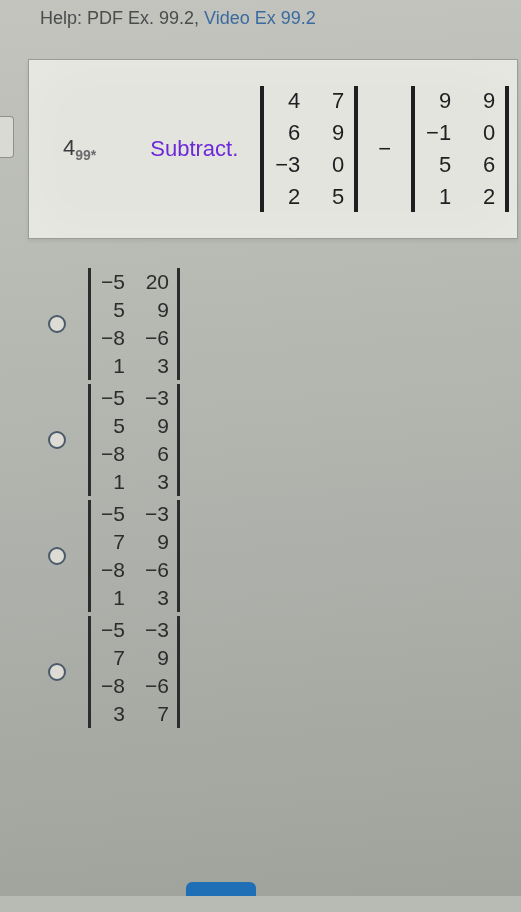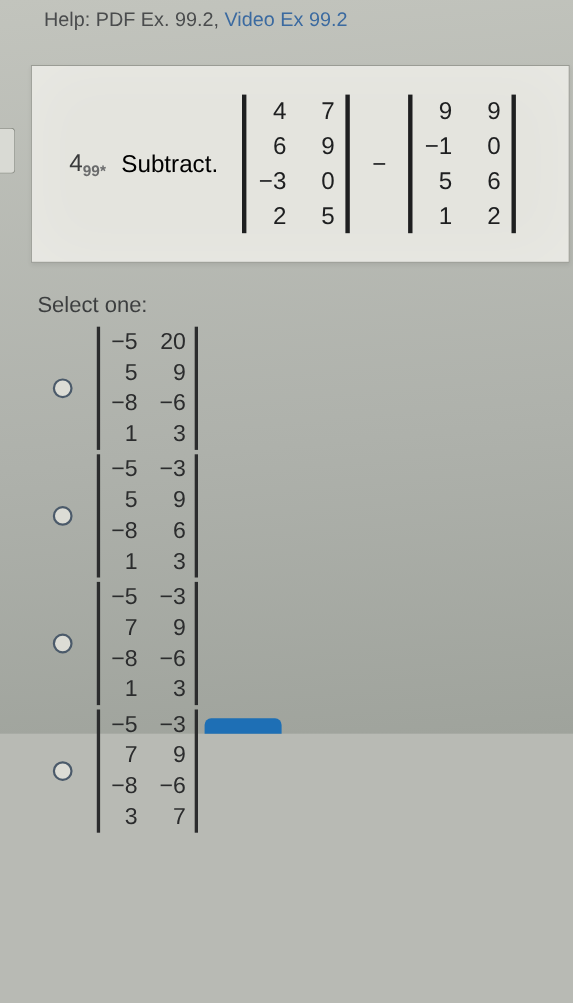--- a/index.html
+++ b/index.html
@@ -7,21 +7,21 @@
     margin: 0; padding: 0;
     font-family: Arial, Helvetica, sans-serif;
     background: #b8bab4;
     width: 521px; height: 912px;
     overflow: hidden;
     color: #2a2c2e;
   }
   .page {
     padding: 8px 0 0 0;
     width: 521px;
-    height: 667px;
+    height: 896px;
     background: linear-gradient(175deg, #c2c4bd 0%, #aeb1ab 60%, #9fa39c 100%);
     position: relative;
   }
   .left-tab {
     position: absolute;
     left: 0; top: 116px;
     width: 14px; height: 42px;
     background: #d9dad4;
     border: 1px solid #8e9189;
     border-left: none;
@@ -45,22 +45,23 @@
     padding-left: 34px;
     gap: 14px;
   }
   .qnum {
     font-size: 22px;
     color: #3a3b3c;
   }
   .qnum sub { font-size: 14px; vertical-align: sub; color:#6a6b6c;font-weight:bold;}
   .qword {
     font-size: 22px;
-    color: #000000;
+    color: #6d28d9;
     margin-right: 8px;
+    margin-left: 40px;
   }
   .matrix {
     display: inline-flex;
     align-items: stretch;
   }
   .bracket {
     width: 4px;
     background: #1e1f20;
     margin: 2px 0;
   }
@@ -162,21 +163,20 @@
         <span class="cell">5</span>
           <span class="cell">6</span>
         <span class="cell">1</span>
           <span class="cell">2</span>
       </span>
       <span class="bracket"></span>
     </span>
   </div>
 
   <div class="answers">
-    <div class="select-label">Select one:</div>
 
     <div class="option-row">
       <div class="radio"></div>
       <span class="matrix opt-matrix">
         <span class="bracket"></span>
         <span class="mgrid">
           <span class="cell">−5</span>
             <span class="cell">20</span>
           <span class="cell">5</span>
             <span class="cell">9</span>

